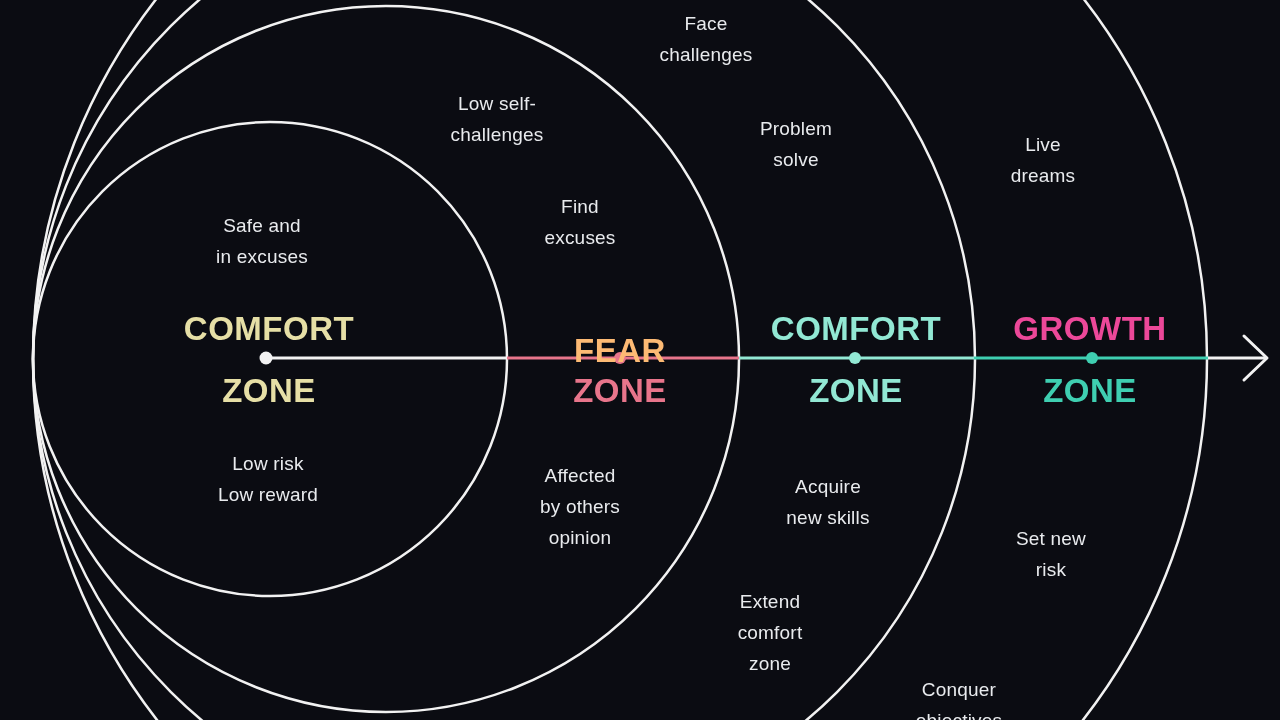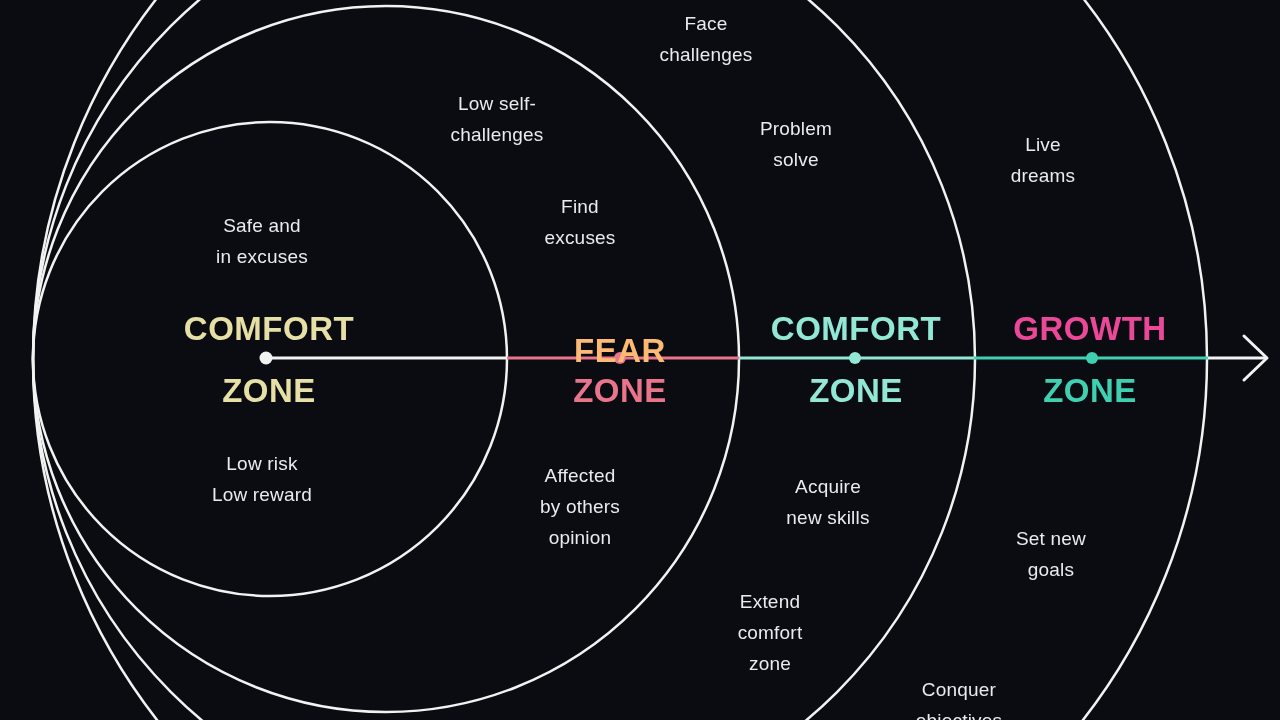--- a/index.html
+++ b/index.html
@@ -64,21 +64,21 @@
 <div class="zone-label" style="left:620px; top:372px; color:#e8758b;">ZONE</div>
 
 <div class="zone-label" style="left:856px; top:310px; color:#92e8d4;">COMFORT</div>
 <div class="zone-label" style="left:856px; top:372px; color:#92e8d4;">ZONE</div>
 
 <div class="zone-label" style="left:1090px; top:310px; color:#ec4899;">GROWTH</div>
 <div class="zone-label" style="left:1090px; top:372px; color:#3fcfb1;">ZONE</div>
 
 <div class="note" style="left:262px; top:210px;">Safe and
 in excuses</div>
-<div class="note" style="left:262px; top:448px;">Low risk
+<div class="note" style="left:268px; top:448px;">Low risk
 Low reward</div>
 
 <div class="note" style="left:497px; top:88px;">Low self-
 challenges</div>
 <div class="note" style="left:580px; top:191px;">Find
 excuses</div>
 <div class="note" style="left:580px; top:460px;">Affected
 by others
 opinion</div>
 
@@ -88,15 +88,15 @@
 solve</div>
 <div class="note" style="left:828px; top:461px;margin-top:10px;">Acquire
 new skills</div>
 <div class="note" style="left:770px; top:586px;">Extend
 comfort
 zone</div>
 
 <div class="note" style="left:1043px; top:129px;">Live
 dreams</div>
 <div class="note" style="left:1051px; top:523px;">Set new
-goals</div>
+risk</div>
 <div class="note" style="left:959px; top:674px;">Conquer
 objectives</div>
 
 </body></html>

